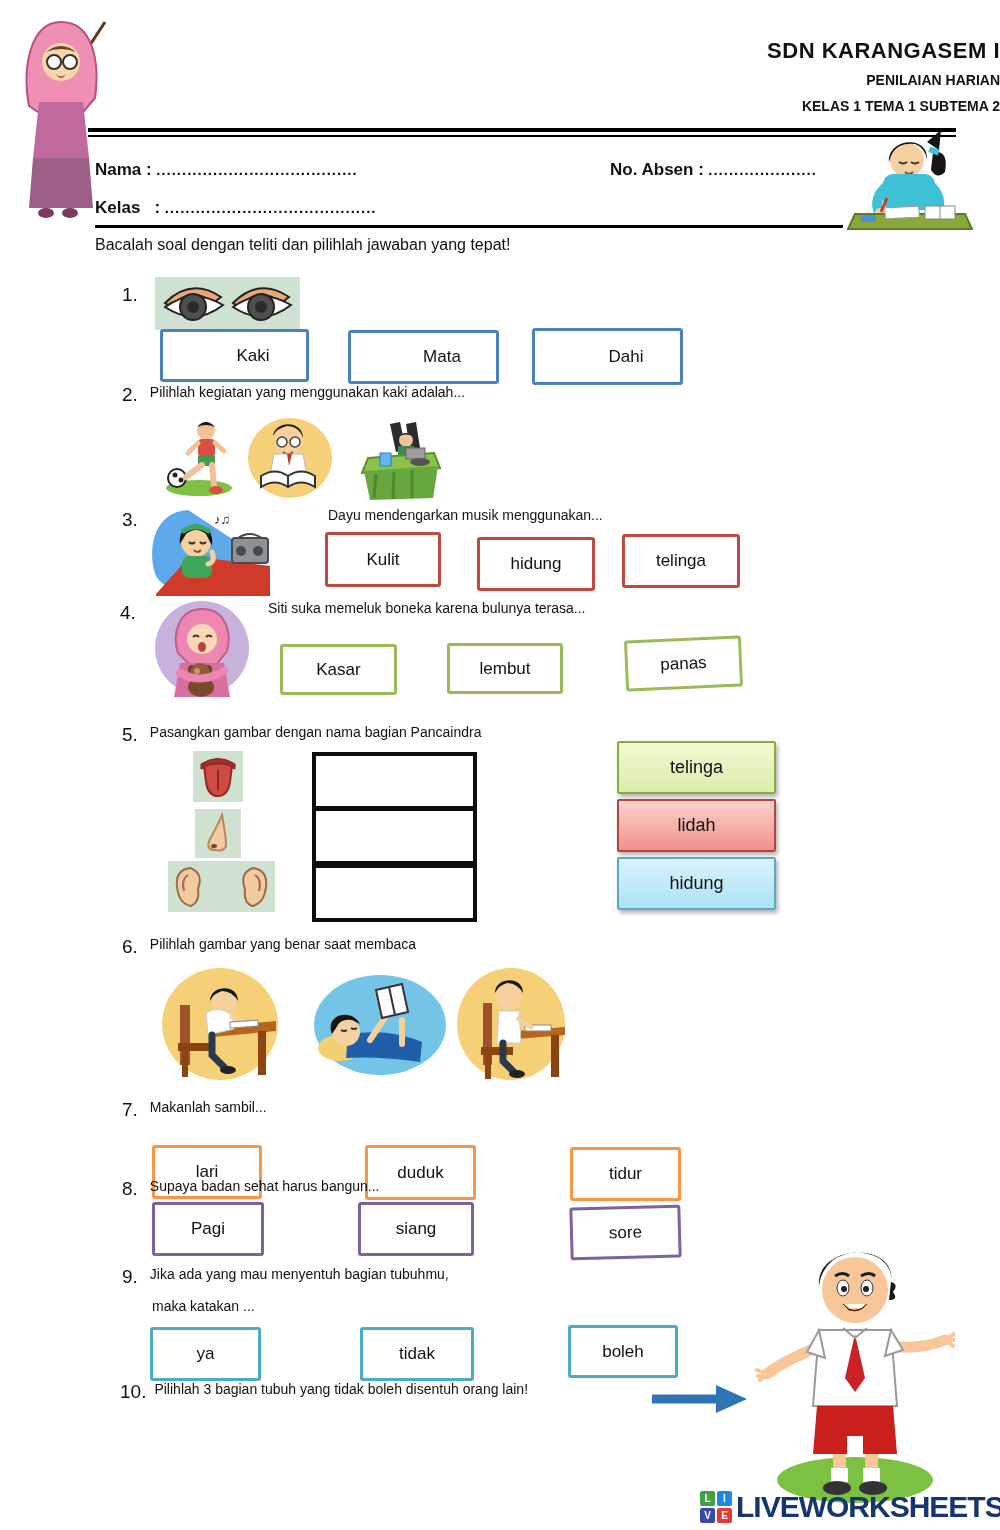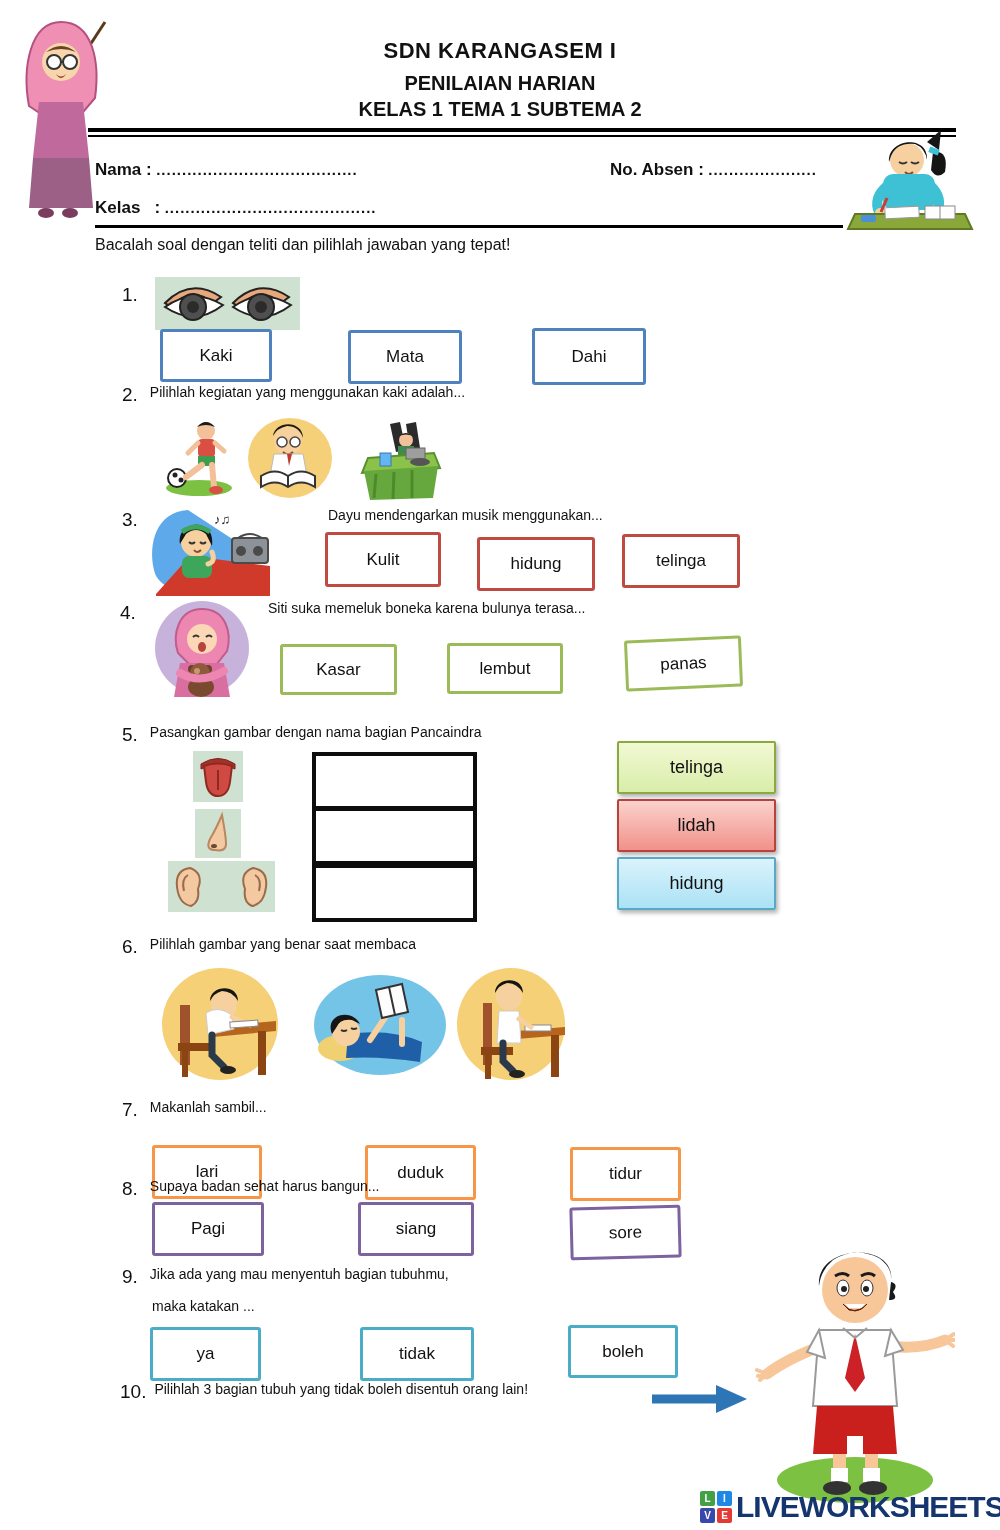--- a/index.html
+++ b/index.html
@@ -1,32 +1,32 @@
 <!DOCTYPE html>
 <html><head>
 <meta charset="utf-8">
 <style>
   html,body{margin:0;padding:0;background:#fff;}
   .page{position:relative;width:1000px;height:1530px;background:#ffffff;
         font-family:"Liberation Sans", sans-serif;color:#111;overflow:hidden;}
   .abs{position:absolute;}
-  .center{left:0;width:1000px;text-align:center;}
+  .center{left:0;width:1000px;text-align:right;}
   .t1{font-size:22px;font-weight:bold;letter-spacing:.5px;}
-  .t2{font-size:20px;font-weight:bold;}
+  .t2{font-size:14px;font-weight:bold;}
   .hdr-line{border-top:4px solid #000;border-bottom:2px solid #000;height:3px;}
   .thick-line{height:3px;background:#000;}
   .lbl{font-size:17px;font-weight:bold;}
   .dots{font-size:15px;font-weight:bold;letter-spacing:1px;}
   .instr{font-size:16px;}
   .qnum{font-size:19px;}
   .qtext{font-size:14px;}
   .qrow{display:flex;gap:12px;}
   .optbox{position:absolute;display:flex;align-items:center;justify-content:center;
           background:#fff;font-size:17px;border-radius:3px;}
-  .b-blue{border:3px solid #4f81bd;}
+  .b-blue{border:3px solid #4f81bd;padding-left:37px;}
   .b-red{border:3px solid #bf4a42;}
   .b-green{border:3px solid #9bbb59;}
   .b-orange{border:3px solid #f79646;margin-top:24px;}
   .b-purple{border:3px solid #7d62a0;}
   .b-teal{border:3px solid #4bacc6;}
   .matchbox{position:absolute;background:#fff;border:4px solid #0d0d0d;}
   .anslbl{position:absolute;display:flex;align-items:center;justify-content:center;
           font-size:18px;border-radius:2px;box-shadow:2px 3px 4px rgba(0,0,0,.3);}
   .lbl-telinga{background:linear-gradient(#f2f9d3,#d8edaa);border:2px solid #8aa93e;}
   .lbl-lidah{background:linear-gradient(#fbd2cd,#f1918a);border:2px solid #b5443f;}

